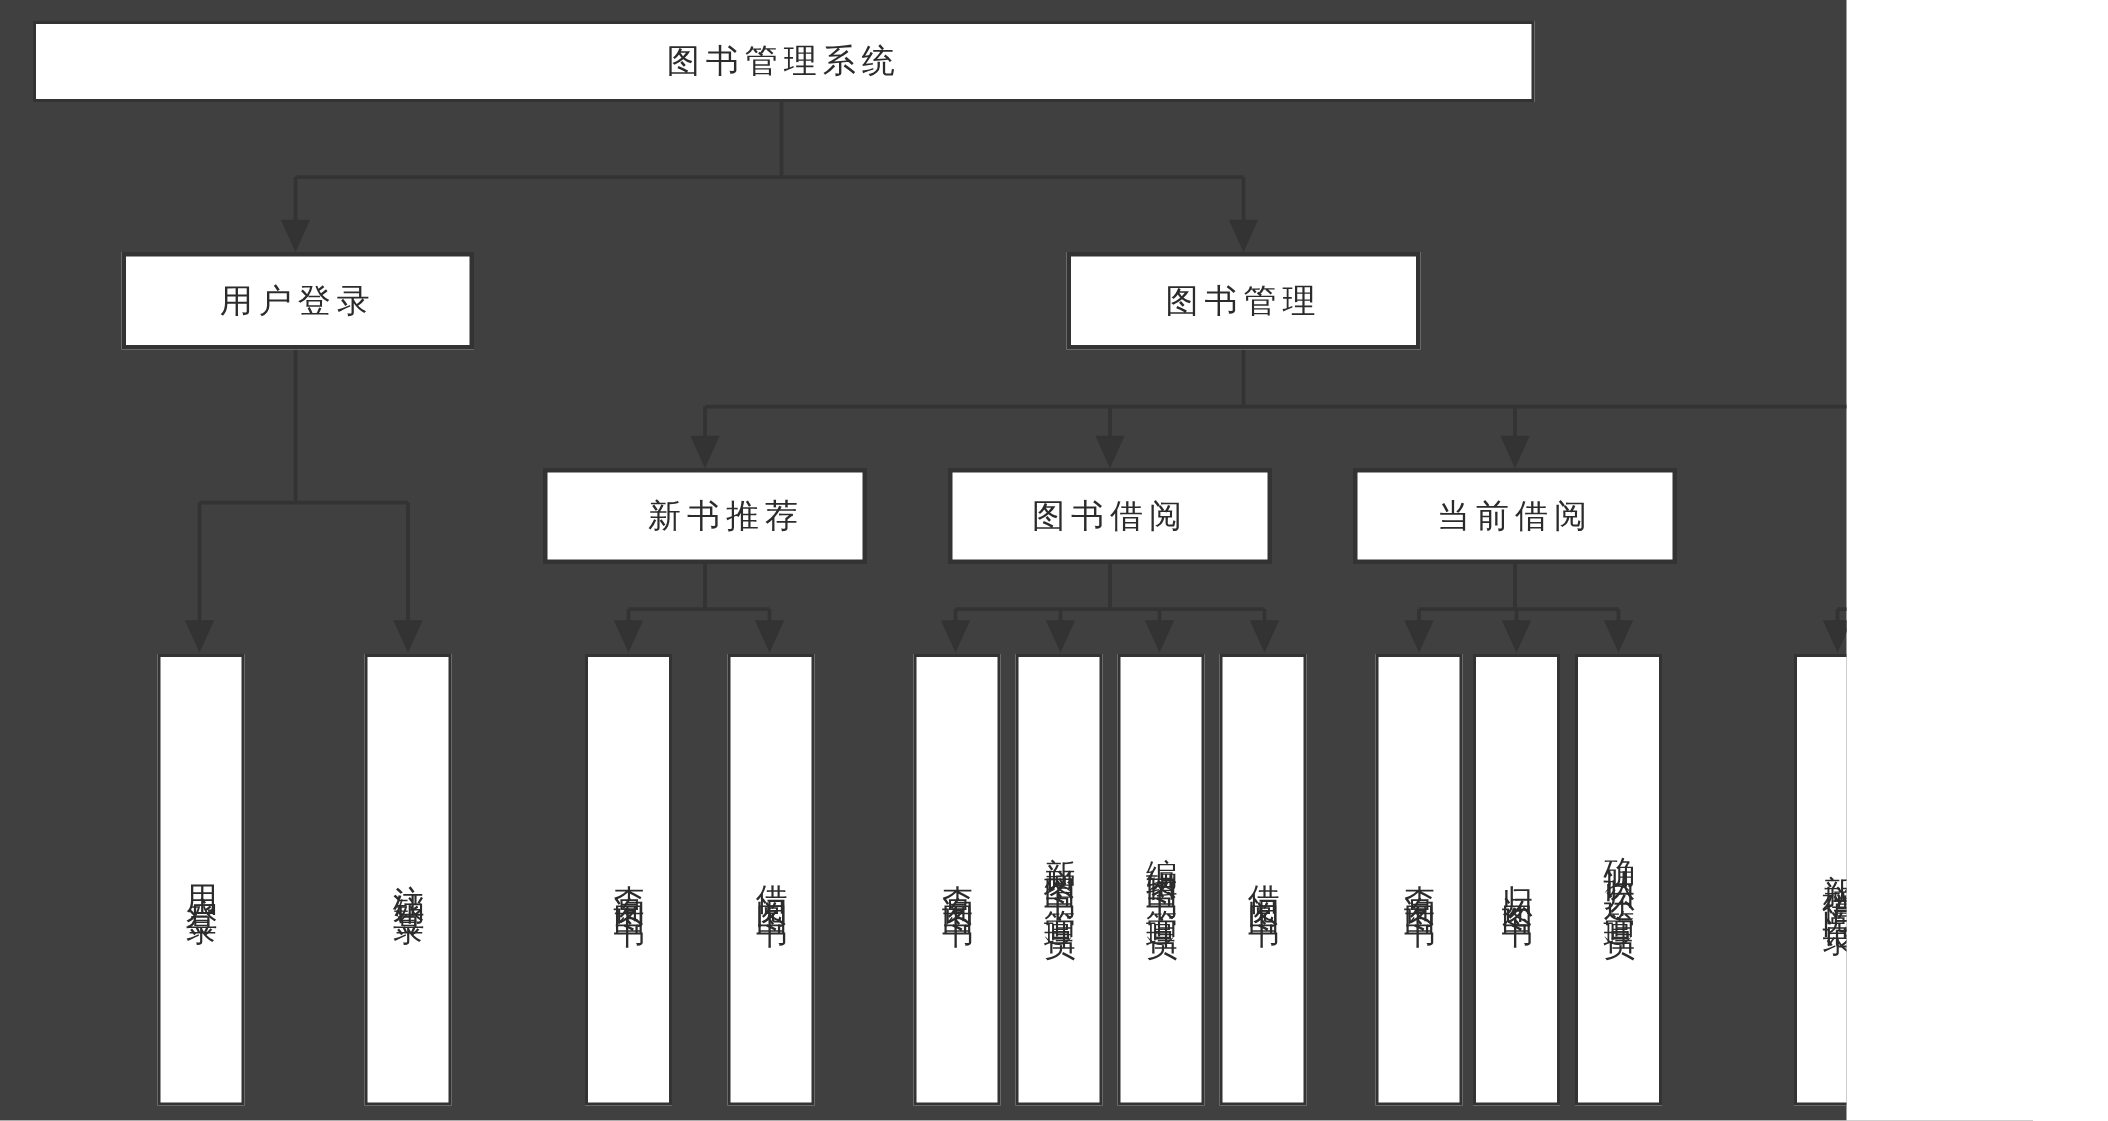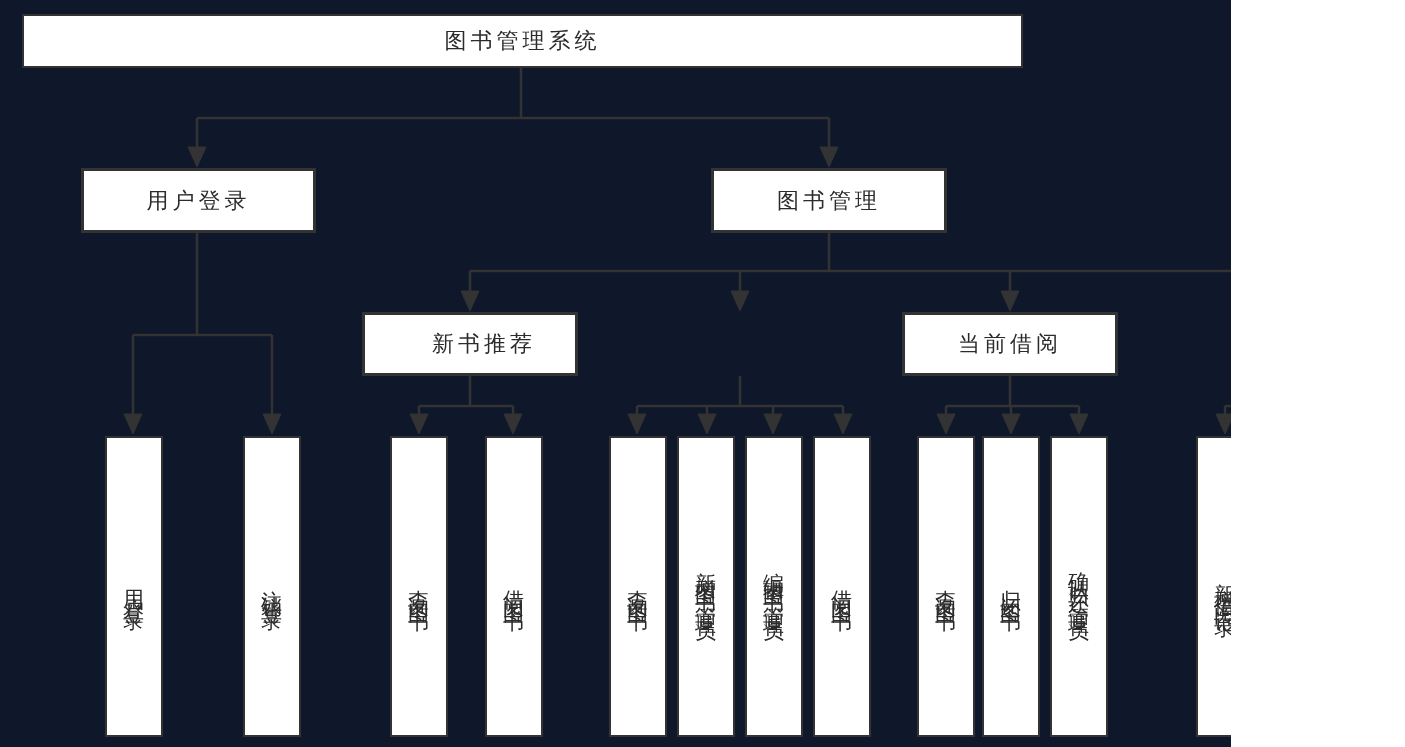--- a/index.html
+++ b/index.html
@@ -5,21 +5,21 @@
   html, body {
     margin: 0;
     padding: 0;
     background: #ffffff;
     font-family: "Liberation Sans", "DejaVu Sans", sans-serif;
   }
   .canvas {
     position: relative;
     width: 1231px;
     height: 747px;
-    background: #0f172a;
+    background: #404040;
     overflow: hidden;
   }
   svg.connectors {
     position: absolute;
     left: 0; top: 0;
     width: 1405px; height: 747px;
     pointer-events: none;
   }
   .box {
     position: absolute;
@@ -115,20 +115,23 @@
   <div class="box branch" style="left:81px; top:168px; width:235px; height:65px;">
     <span>用户登录</span>
   </div>
   <div class="box branch" style="left:711px; top:168px; width:236px; height:65px;text-align:center;">
     <span>图书管理</span>
   </div>
 
   <div class="box branch" style="left:362px; top:312px; width:216px; height:64px;padding-left:28px;">
     <span>新书推荐</span>
   </div>
+  <div class="box branch" style="left:632px; top:312px; width:216px; height:64px;">
+    <span>图书借阅</span>
+  </div>
   <div class="box branch" style="left:902px; top:312px; width:216px; height:64px;font-family:Liberation Mono, monospace;">
     <span>当前借阅</span>
   </div>
 
   <div class="box leaf" style="left:105px; top:436px; width:58px; height:301px;">
     <span class="vtext">用户登录</span>
   </div>
   <div class="box leaf" style="left:243px; top:436px; width:58px; height:301px;">
     <span class="vtext">注销登录</span>
   </div>

